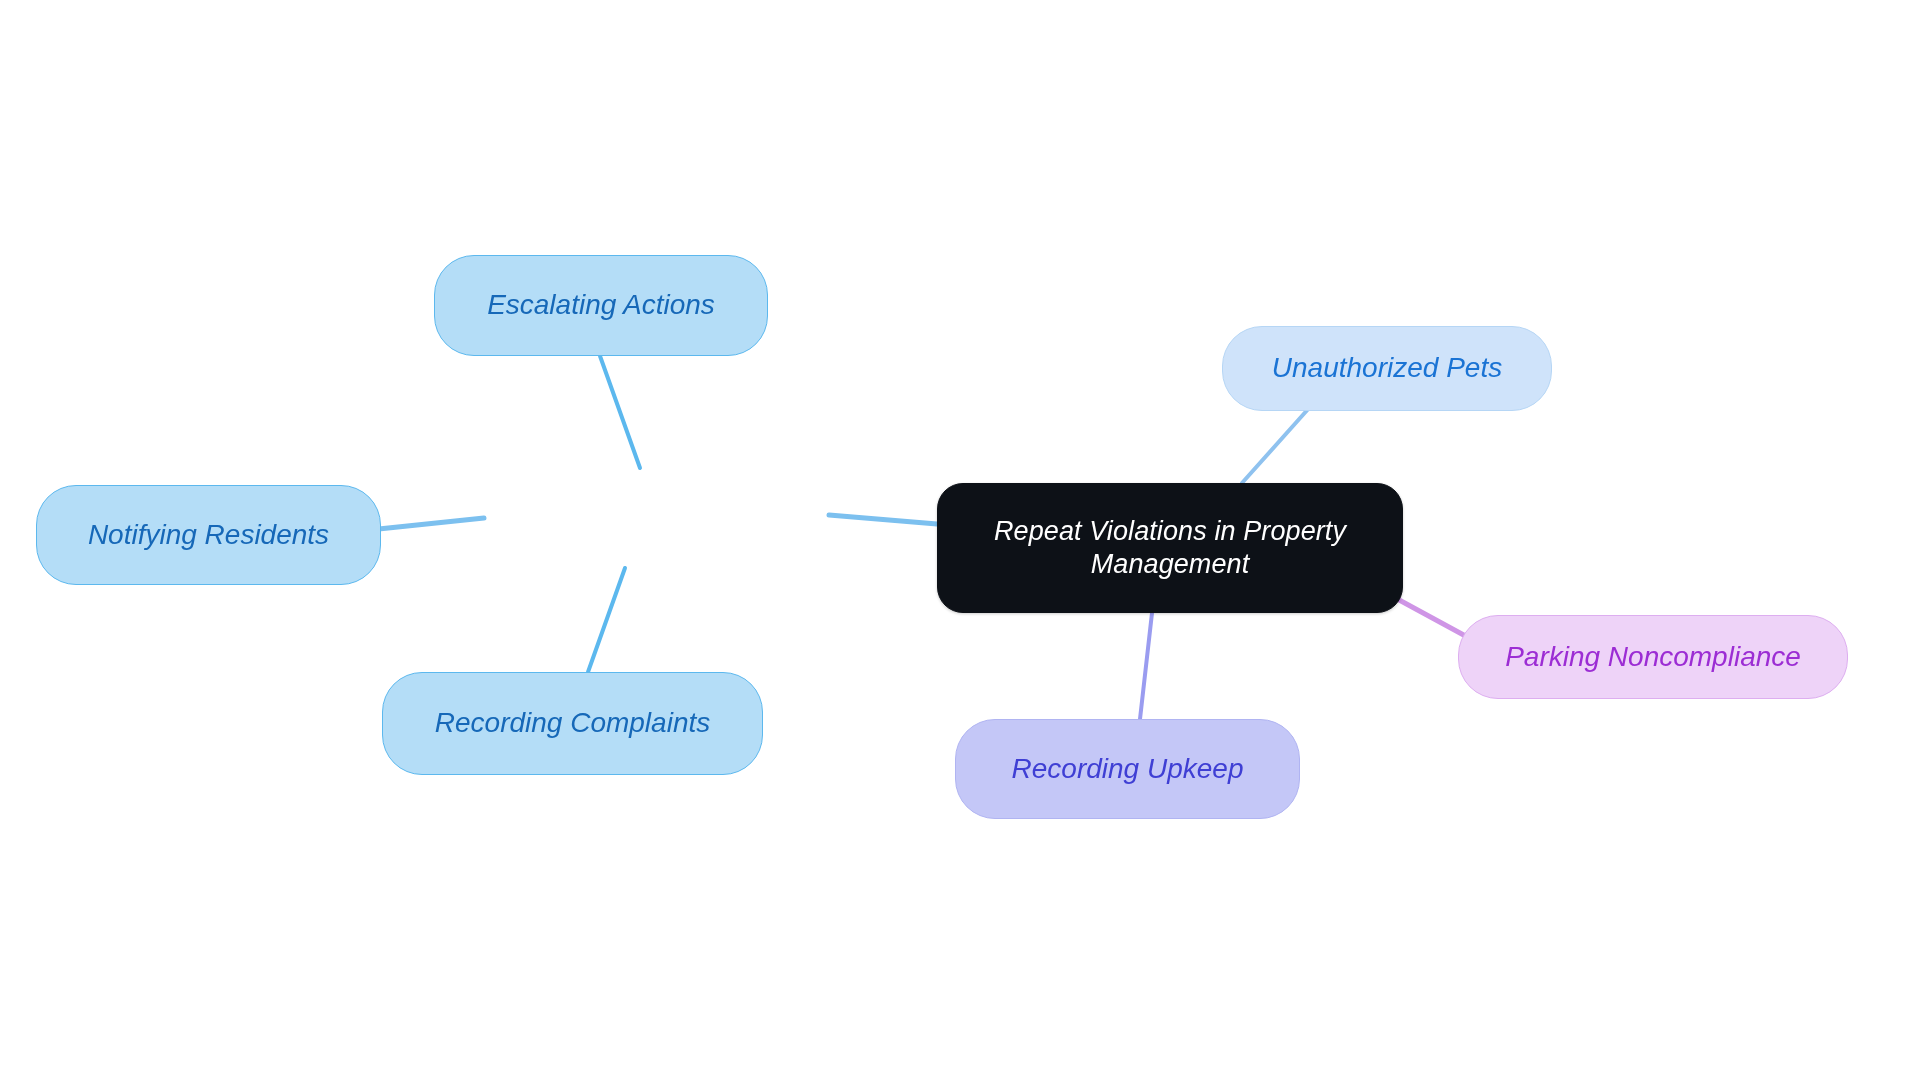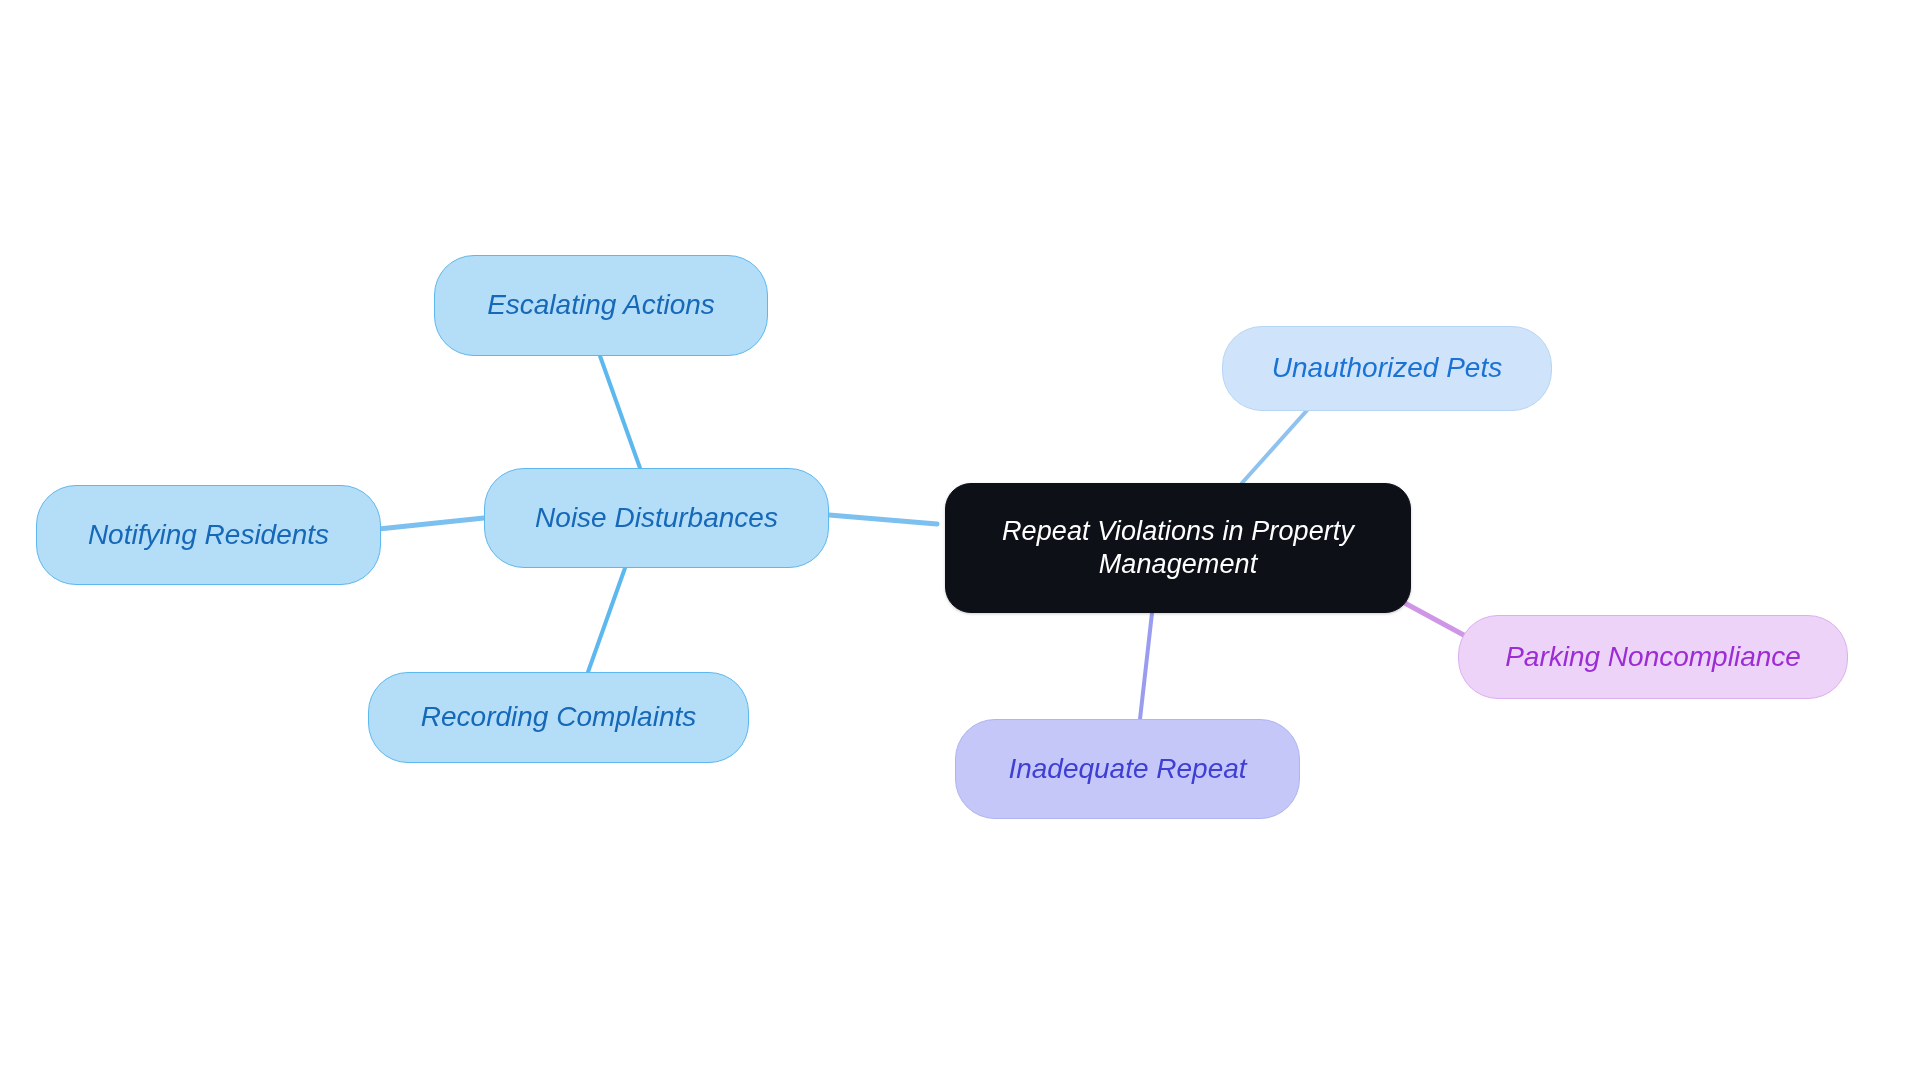--- a/index.html
+++ b/index.html
@@ -91,26 +91,25 @@
     <path d="M 625 568 L 588 672" stroke="#5cb8ee" stroke-width="4" fill="none" stroke-linecap="round"></path>
     <path d="M 1242 483 L 1318 398" stroke="#8fc2ef" stroke-width="4" fill="none" stroke-linecap="round"></path>
     <path d="M 1390 595 L 1506 658" stroke="#cf95e6" stroke-width="5" fill="none" stroke-linecap="round"></path>
     <path d="M 1152 613 L 1140 719" stroke="#9a9cf0" stroke-width="4" fill="none" stroke-linecap="round"></path>
   </svg>
 
   <div class="node node-blue-strong" style="left:434px; top:255px; width:334px; height:101px;">Escalating Actions</div>
 
   <div class="node node-blue-strong" style="left:36px; top:485px; width:345px; height:100px;">Notifying Residents</div>
 
-  <div class="node node-blue-strong" style="left:484px; top:468px; width:345px; height:100px;">Noise Disturbances</div>
 
-  <div class="node node-blue-strong" style="left:368px; top:672px; width:381px; height:91px;">Recording Complaints</div>
+  <div class="node node-blue-strong" style="left:382px; top:672px; width:381px; height:103px;">Recording Complaints</div>
 
   <div class="node node-blue-soft" style="left:1222px; top:326px; width:330px; height:85px;">Unauthorized Pets</div>
 
-  <div class="node node-root" style="left:937px; top:483px; width:466px; height:130px;margin-left:8px;">Repeat Violations in Property
+  <div class="node node-root" style="left:937px; top:483px; width:466px; height:130px;">Repeat Violations in Property
 Management</div>
 
   <div class="node node-purple" style="left:1458px; top:615px; width:390px; height:84px;">Parking Noncompliance</div>
 
-  <div class="node node-indigo" style="left:955px; top:719px; width:345px; height:100px;">Inadequate Repeat</div>
+  <div class="node node-indigo" style="left:955px; top:719px; width:345px; height:100px;">Recording Upkeep</div>
 
 </div>
 
 </body></html>

